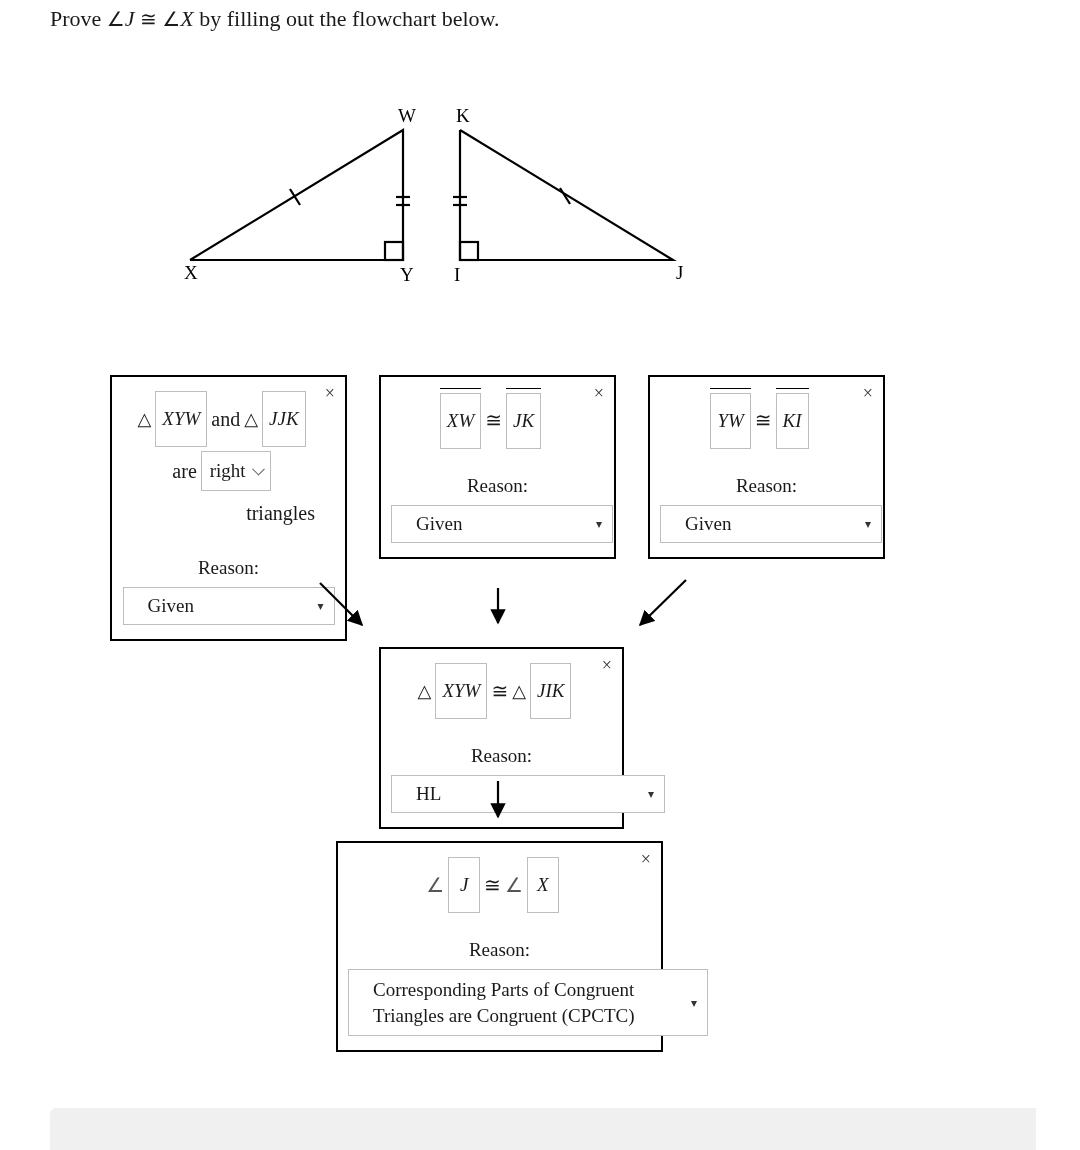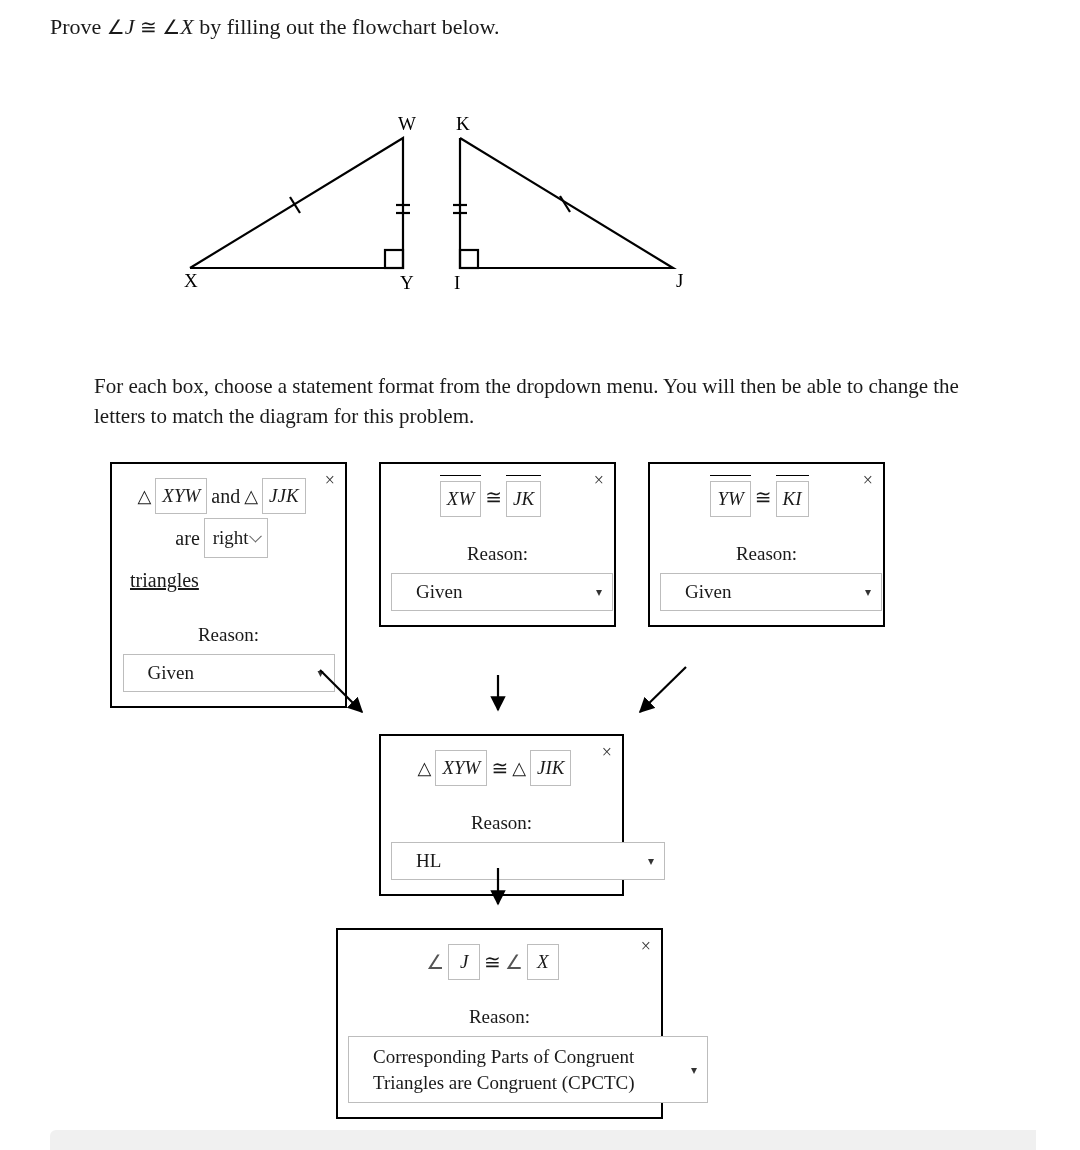--- a/index.html
+++ b/index.html
@@ -12,21 +12,21 @@
   .page {
     width: 1080px;
     min-height: 1150px;
     box-sizing: border-box;
     padding: 0 50px 0 50px;
     position: relative;
   }
   .prompt {
     font-size: 22px;
     line-height: 1.4;
-    padding-top: 12px;
+    padding-top: 4px;
   }
   .math-i { font-style: italic; font-family: Georgia, serif; }
   .diagram-wrap {
     margin: 40px 0 0 0;
     height: 270px;
     position: relative;
   }
   .instructions {
     font-size: 21px;
     line-height: 1.45;
@@ -62,21 +62,21 @@
     font-size: 20px;
     line-height: 1.8;
     padding: 4px 20px 4px 6px;
   }
   .sym { font-size: 20px; }
   .tri-sym { font-size: 18px; }
   .angle-sym { font-size: 20px; color: #555; }
   .ed {
     display: inline-block;
     border: 1px solid #bdbdbd;
-    padding: 0 6px;
+    padding: 10px 6px;
     font-style: italic;
     font-family: Georgia, serif;
     font-size: 19px;
     background: #fff;
     min-width: 18px;
     text-align: center;
   }
   .overbar {
     position: relative;
     padding-top: 2px;
@@ -110,21 +110,21 @@
     position: absolute;
     right: 10px;
     top: 50%;
     transform: translateY(-50%);
     font-size: 12px;
     color: #333;
   }
   .mini-select {
     display: inline-block;
     border: 1px solid #bdbdbd;
-    padding: 2px 18px 2px 8px;
+    padding: 2px 24px 2px 8px;
     font-size: 19px;
     font-family: Georgia, serif;
     position: relative;
     background: #fff;
     cursor: pointer;
   }
   .mini-select::after {
     content: "";
     position: absolute;
     right: 7px;
@@ -189,38 +189,37 @@
         <text x="238" y="17">W</text>
         <text x="296" y="17">K</text>
         <text x="24" y="174">X</text>
         <text x="240" y="176">Y</text>
         <text x="294" y="176">I</text>
         <text x="516" y="174">J</text>
       </g>
     </svg>
   </div>
 
-  <div class="instructions">For each box, choose a statement format from the dropdown menu. You will then be able to change the letters to match the diagram for this problem.</div>
 
   <div class="flow">
 
     <div class="card" style="left:60px; top:10px; width:237px;">
       <span class="close">×</span>
       <div class="stmt-line">
         <span class="tri-sym">△</span>
         <span class="ed">XYW</span>
         <span>and</span>
         <span class="tri-sym">△</span>
         <span class="ed">JJK</span>
       </div>
       <div class="stmt-line" style="padding-top:0;">
         <span>are</span>
         <span class="mini-select">right</span>
       </div>
-      <div class="stmt-line" style="padding-top:0; justify-content:flex-start; padding-left:8px;text-decoration:underline;">
+      <div class="stmt-line" style="padding-top:0; justify-content:flex-end; padding-left:8px;">
         <span>triangles</span>
       </div>
       <div class="reason-label">Reason:</div>
       <div class="reason-select" style="width:212px;">Given</div>
     </div>
 
     <div class="card" style="left:329px; top:10px; width:237px;">
       <span class="close">×</span>
       <div class="stmt-line">
         <span class="overbar"><span class="ed">XW</span></span>

